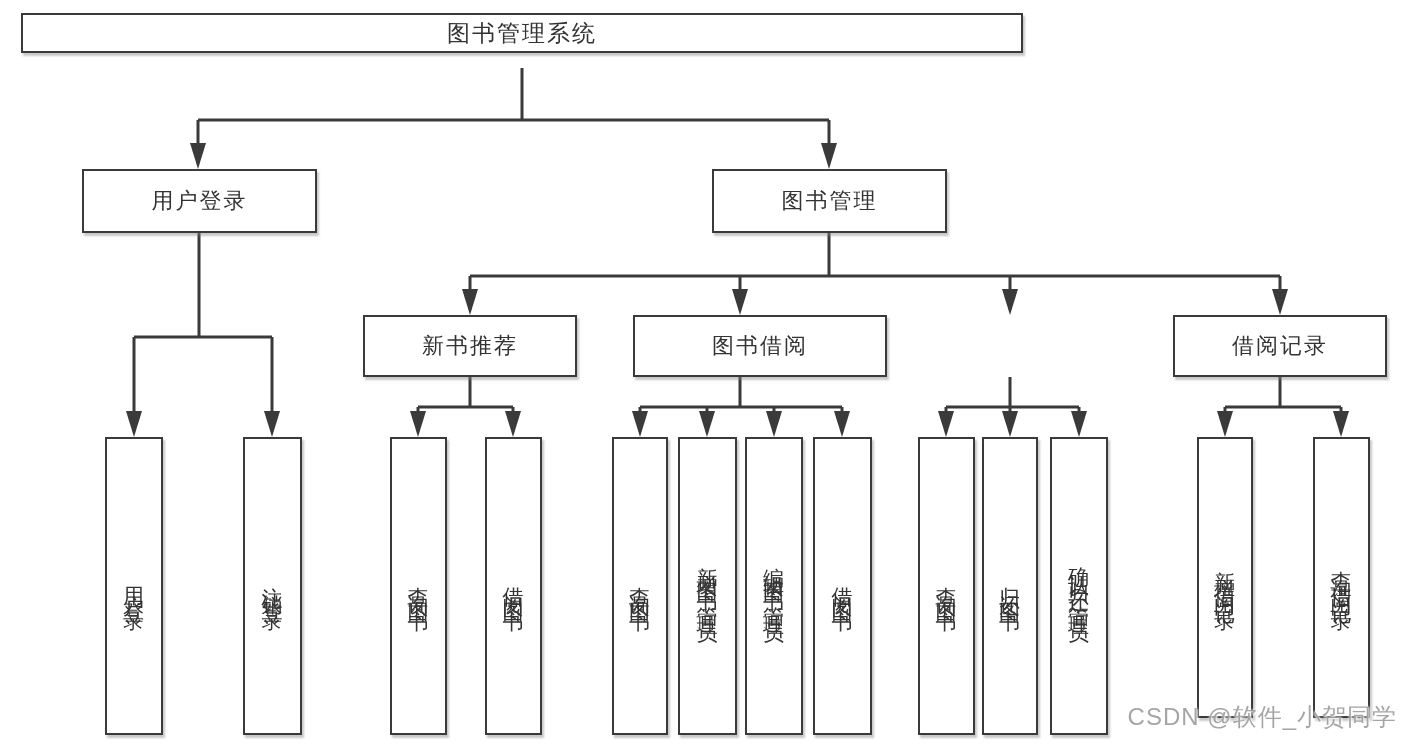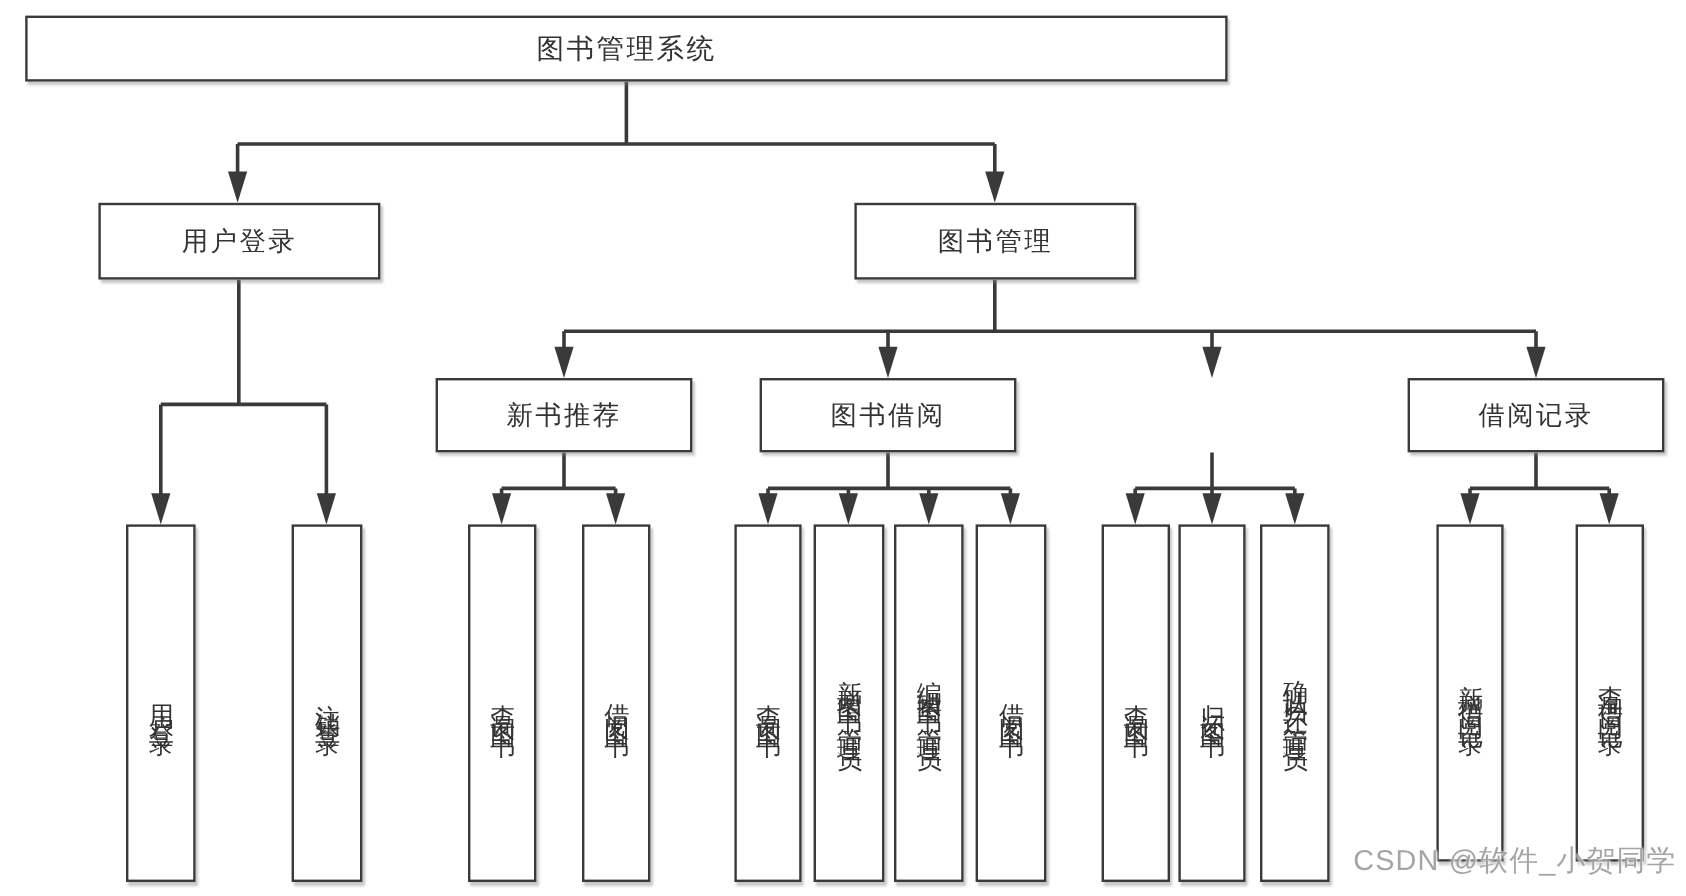--- a/index.html
+++ b/index.html
@@ -104,27 +104,27 @@
     <path d="M1010 377 V407 M946 407 H1079 M946 407 V415 M1010 407 V415 M1079 407 V415"></path>
     <polygon points="938,411 954,411 946,437"></polygon>
     <polygon points="1002,411 1018,411 1010,437"></polygon>
     <polygon points="1071,411 1087,411 1079,437"></polygon>
 
     <path d="M1280 377 V407 M1225 407 H1341 M1225 407 V415 M1341 407 V415"></path>
     <polygon points="1217,411 1233,411 1225,437"></polygon>
     <polygon points="1333,411 1349,411 1341,437"></polygon>
   </svg>
 
-  <div class="hbox root-title" style="left:21px; top:13px; width:1002px; height:55px;">图书管理系统</div>
+  <div class="hbox root-title" style="left:21px; top:13px; width:1002px; height:40px;">图书管理系统</div>
 
   <div class="hbox" style="left:82px; top:169px; width:235px; height:64px;">用户登录</div>
   <div class="hbox" style="left:712px; top:169px; width:235px; height:64px;">图书管理</div>
 
   <div class="hbox" style="left:363px; top:315px; width:214px; height:62px;">新书推荐</div>
-  <div class="hbox" style="left:633px; top:315px; width:214px; height:62px;">图书借阅</div>
+  <div class="hbox" style="left:633px; top:315px; width:254px; height:62px;">图书借阅</div>
   <div class="hbox" style="left:1173px; top:315px; width:214px; height:62px;">借阅记录</div>
 
   <div class="vbox" style="left:105px; top:437px; width:58px; height:298px;">用户登录</div>
   <div class="vbox" style="left:243px; top:437px; width:59px; height:298px;">注销登录</div>
 
   <div class="vbox" style="left:390px; top:437px; width:57px; height:298px;">查询图书</div>
   <div class="vbox" style="left:485px; top:437px; width:57px; height:298px;">借阅图书</div>
 
   <div class="vbox" style="left:612px; top:437px; width:56px; height:298px;">查询图书</div>
   <div class="vbox" style="left:678px; top:437px; width:59px; height:298px;">新增图书（管理员）</div>

